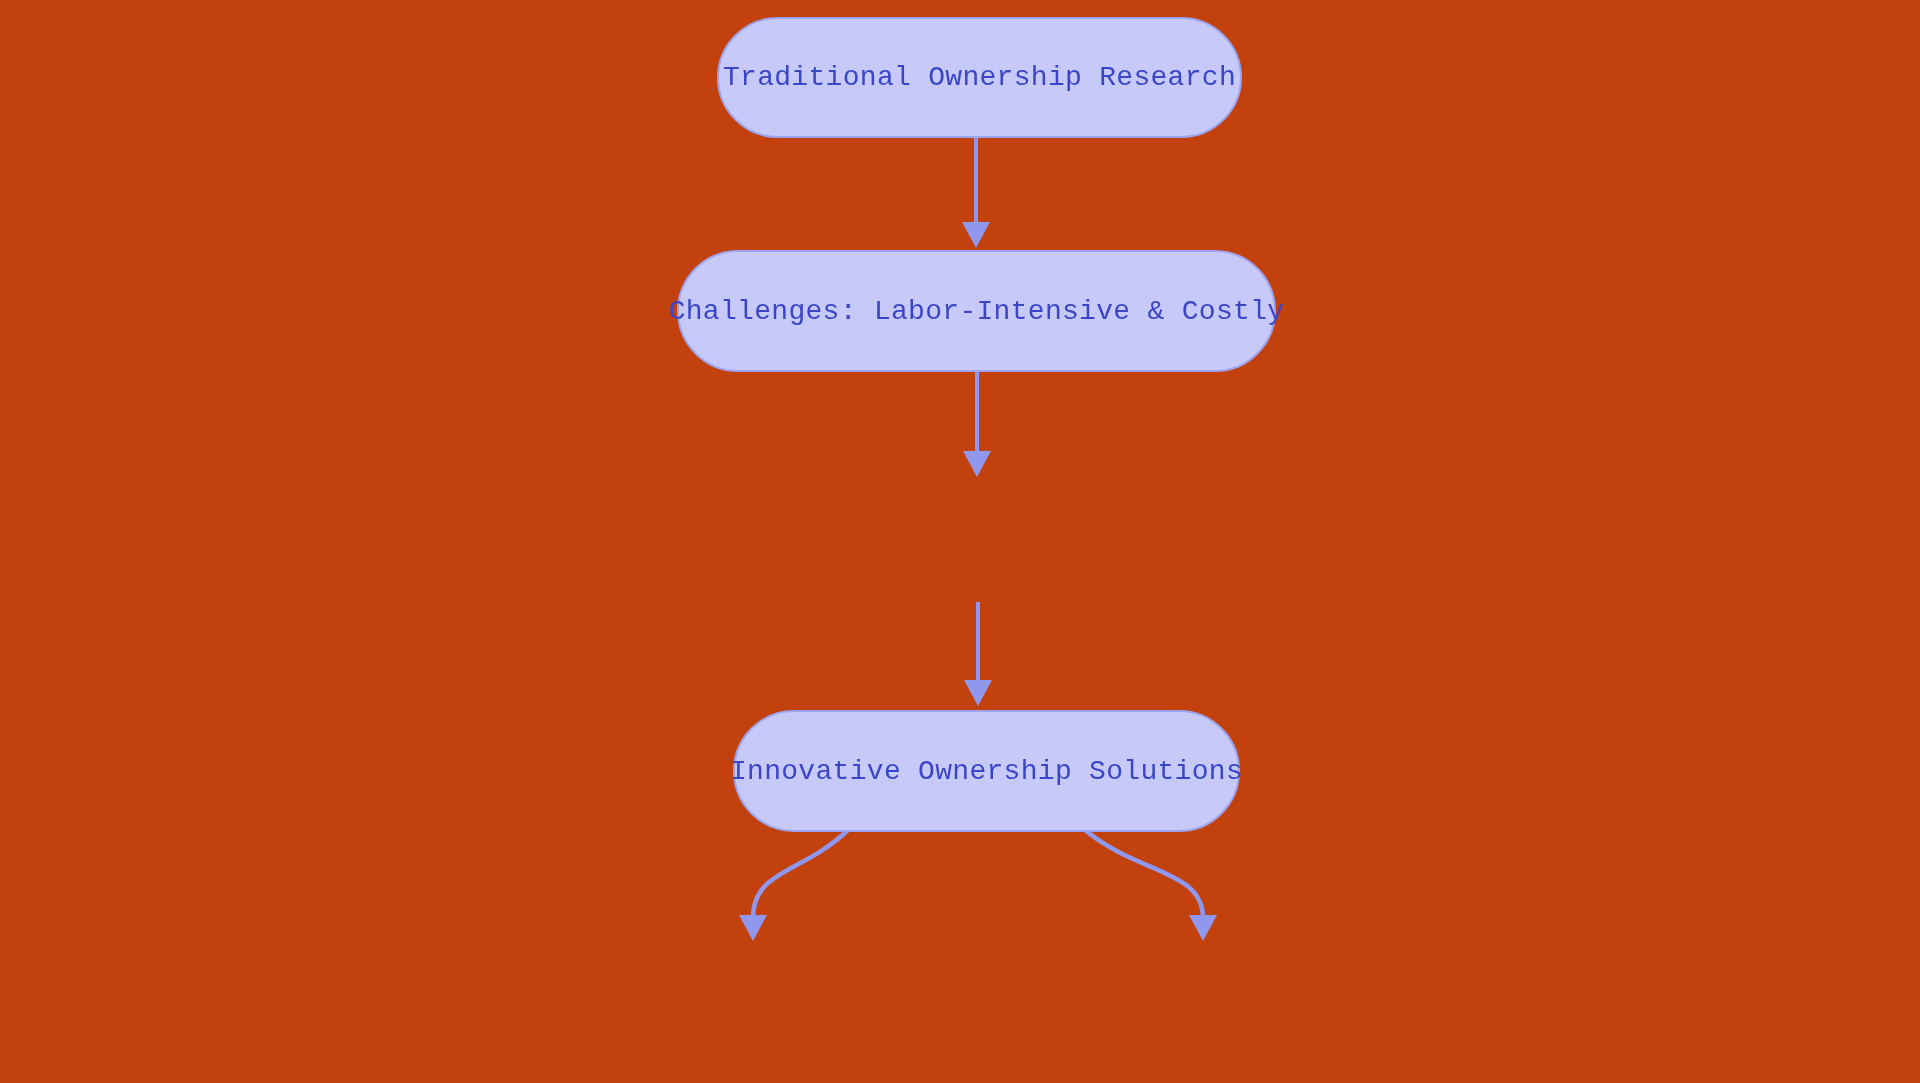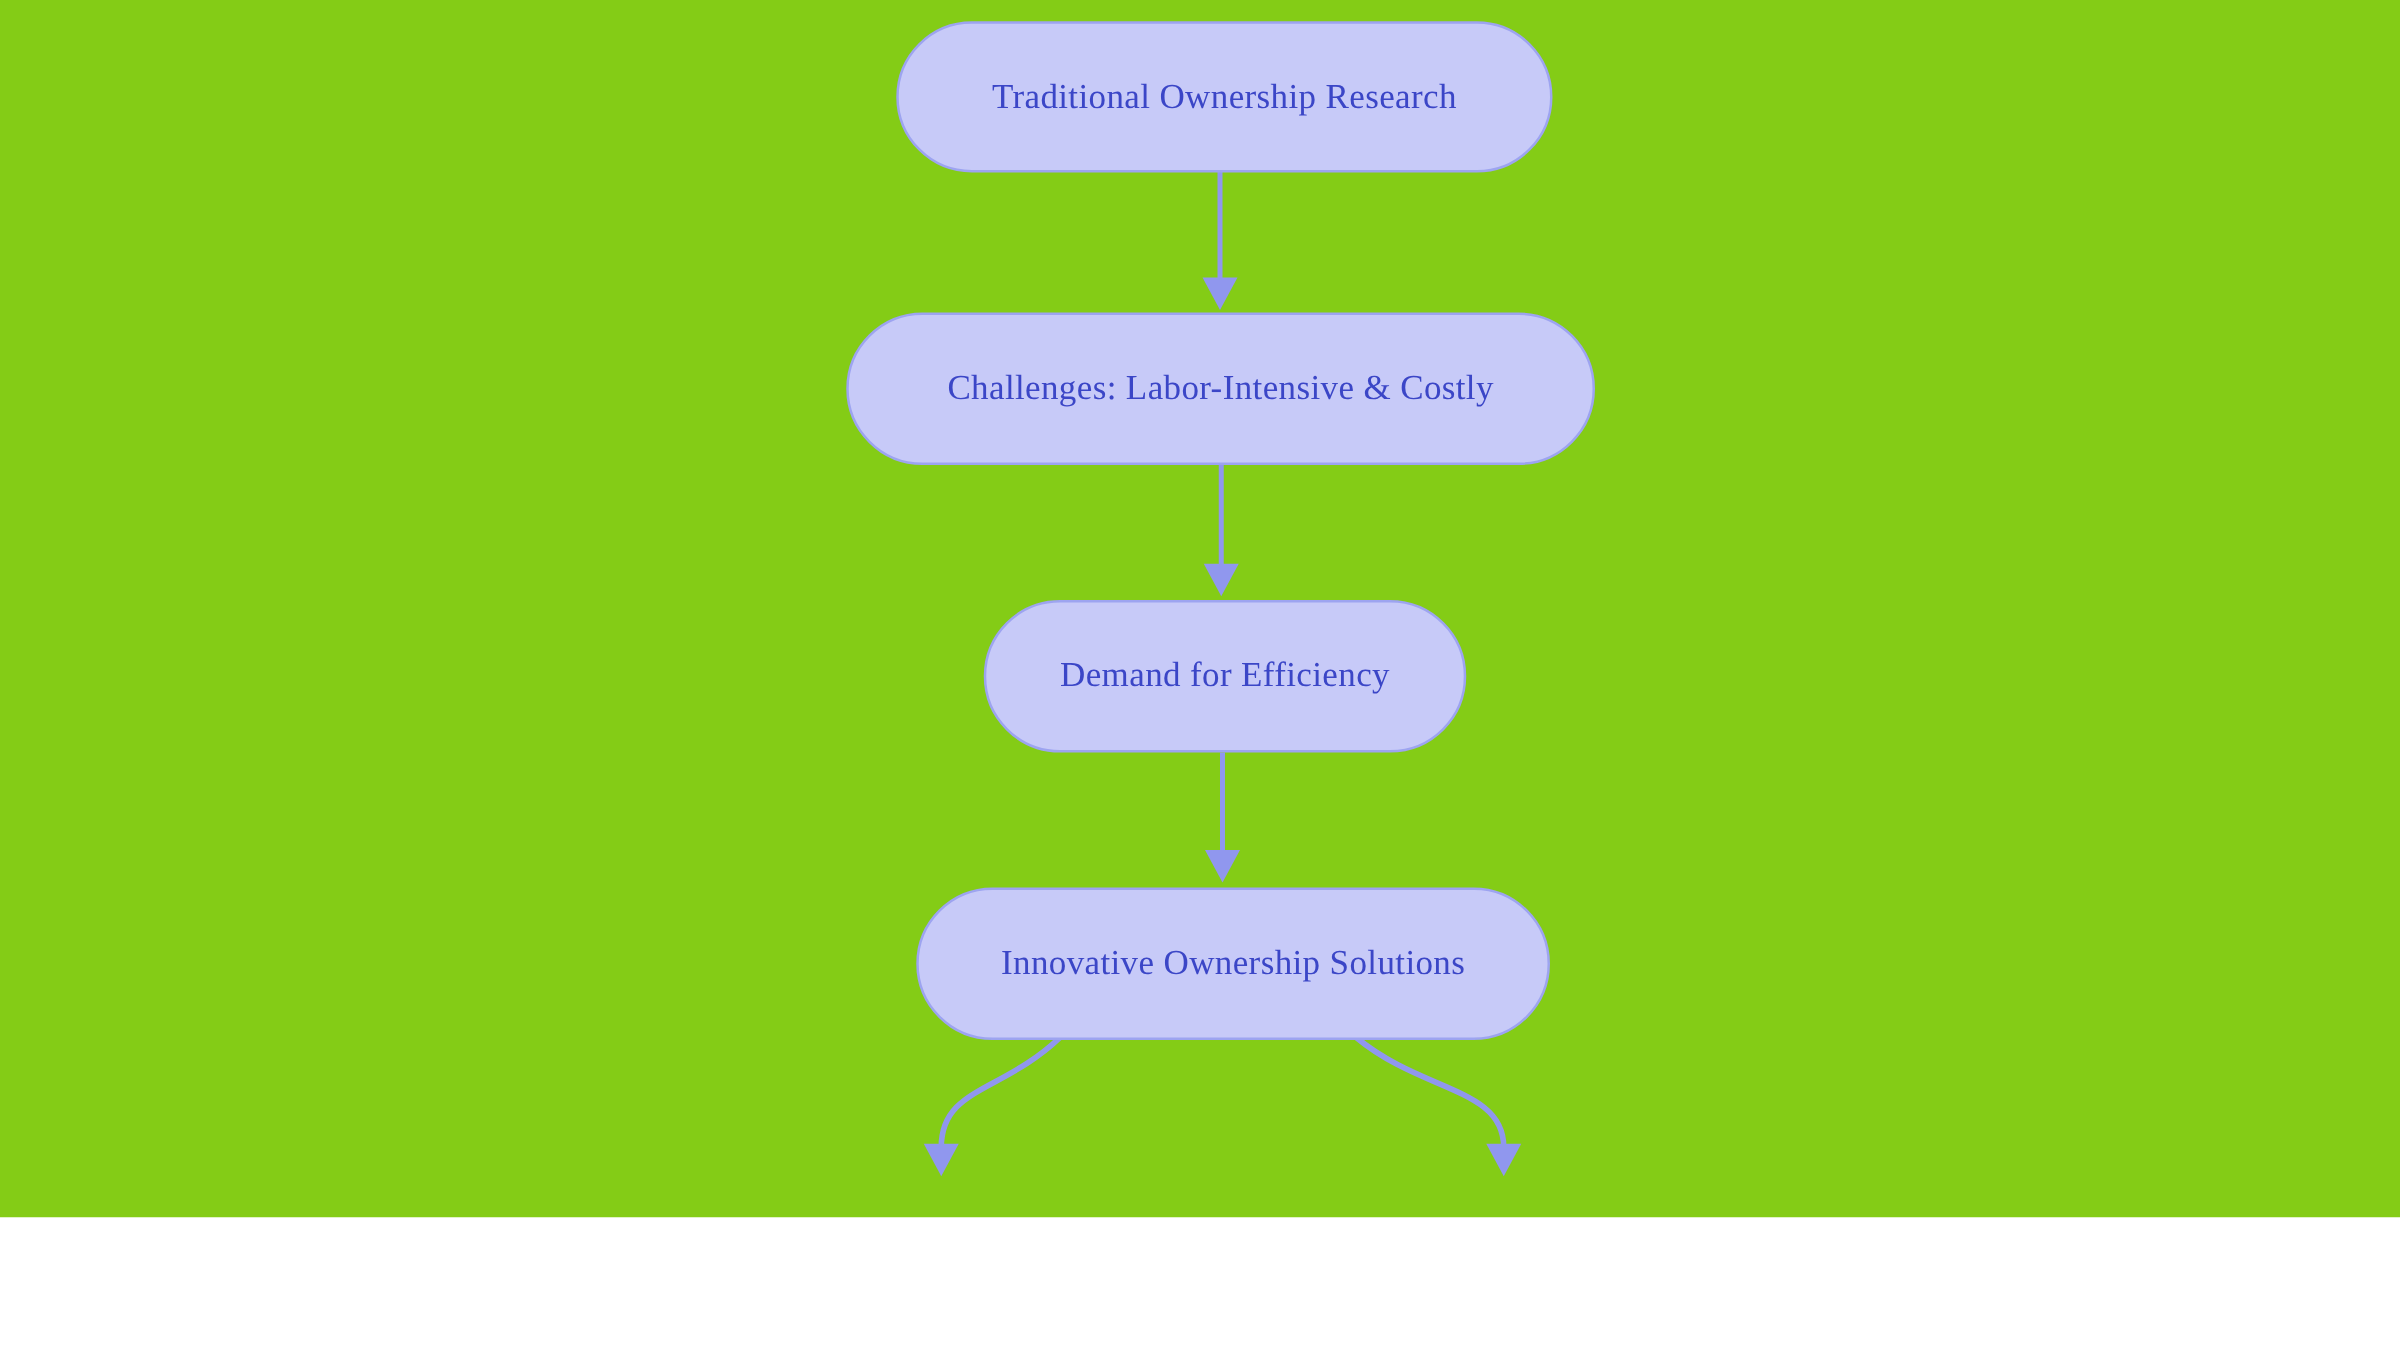--- a/index.html
+++ b/index.html
@@ -3,24 +3,24 @@
 <meta charset="utf-8">
 <style>
   html, body {
     margin: 0;
     padding: 0;
     background: #ffffff;
   }
   #canvas {
     position: relative;
     width: 1920px;
-    height: 974px;
-    background: #84cc16;
+    height: 1083px;
+    background: #c2410c;
     overflow: hidden;
-    font-family: Liberation Serif, serif;
+    font-family: Liberation Mono, monospace;
   }
   #edges {
     position: absolute;
     left: 0;
     top: 0;
     width: 1920px;
     height: 1083px;
   }
   .node {
     position: absolute;
@@ -77,23 +77,20 @@
   </svg>
 
   <div id="node-0" class="node">
     <span class="node-label">Traditional Ownership Research</span>
   </div>
 
   <div id="node-1" class="node">
     <span class="node-label">Challenges: Labor-Intensive &amp; Costly</span>
   </div>
 
-  <div id="node-2" class="node">
-    <span class="node-label">Demand for Efficiency</span>
-  </div>
 
   <div id="node-3" class="node">
     <span class="node-label">Innovative Ownership Solutions</span>
   </div>
 
 
 
 </div>
 
 </body></html>

